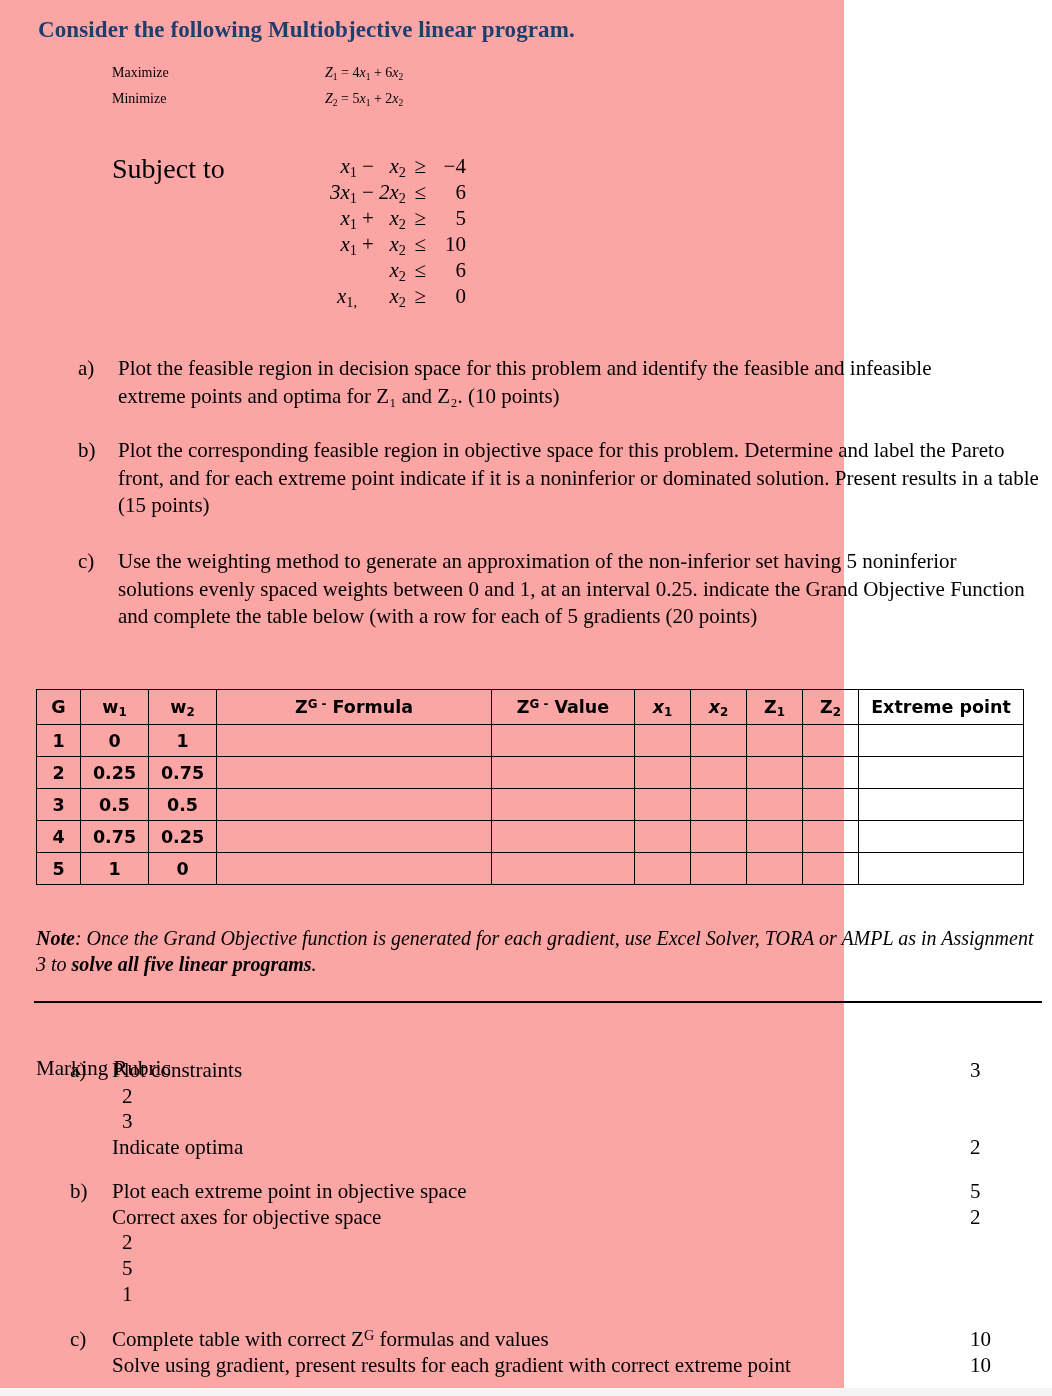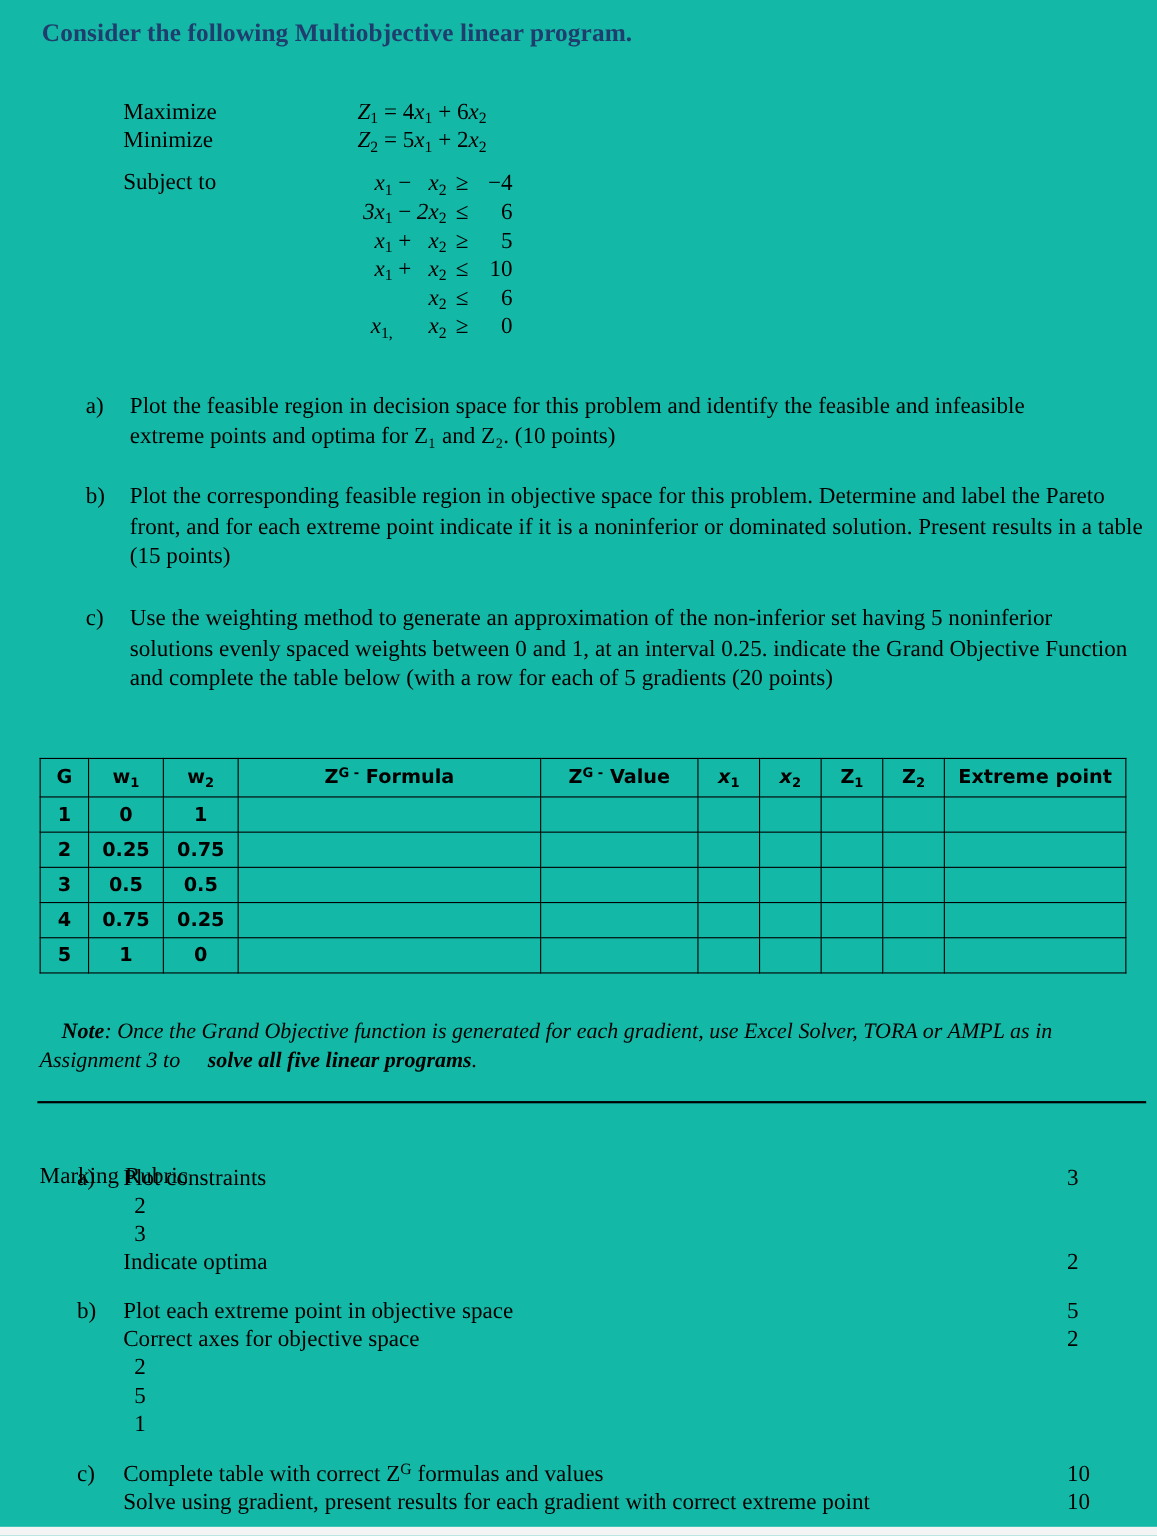--- a/index.html
+++ b/index.html
@@ -11,57 +11,57 @@
     width: 1052px;
     height: 1396px;
     position: relative;
     font-family: "Liberation Serif", "DejaVu Serif", serif;
     color: #000000;
     overflow: hidden;
   }
 
   .page {
     position: relative;
-    width: 1052px;
+    width: 844px;
     height: 1396px;
-    background: #14b8a6;
+    background: #fca5a5;
   }
 
   
   .doc-title {
     position: absolute;
     left: 38px;
     top: 17px;
     font-size: 23px;
     font-weight: bold;
     color: #1F3E6E;
     letter-spacing: 0.1px;
   }
 
   
   .obj-block {
     position: absolute;
     left: 112px;
-    top: 88px;
-    font-size: 21px;
+    top: 60px;
+    font-size: 14px;
     line-height: 26px;
   }
   .obj-row {
     display: flex;
     align-items: baseline;
   }
   .obj-word { width: 213px; }
   .obj-eq { white-space: nowrap; }
 
   
   .subject-word {
     position: absolute;
     left: 112px;
     top: 153px;
-    font-size: 21px;
+    font-size: 28px;
   }
   .cons-block {
     position: absolute;
     left: 330px;
     top: 153px;
     font-size: 21px;
     line-height: 26px;
     border-collapse: collapse;
   }
   .cons-block td {
@@ -132,21 +132,21 @@
   
   .note {
     position: absolute;
     left: 36px;
     top: 925px;
     width: 1006px;
     font-size: 20px;
     line-height: 26px;
     font-style: italic;
   }
-  .note b { font-weight: bold; margin-left: 20px; }
+  .note b { font-weight: bold; }
 
   
   .divider {
     position: absolute;
     left: 34px;
     top: 1001px;
     width: 1008px;
     height: 0;
     border-top: 2px solid #000000;
   }

